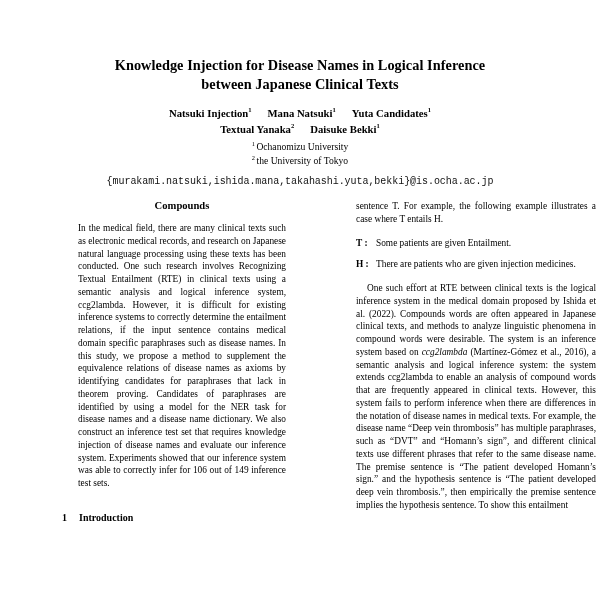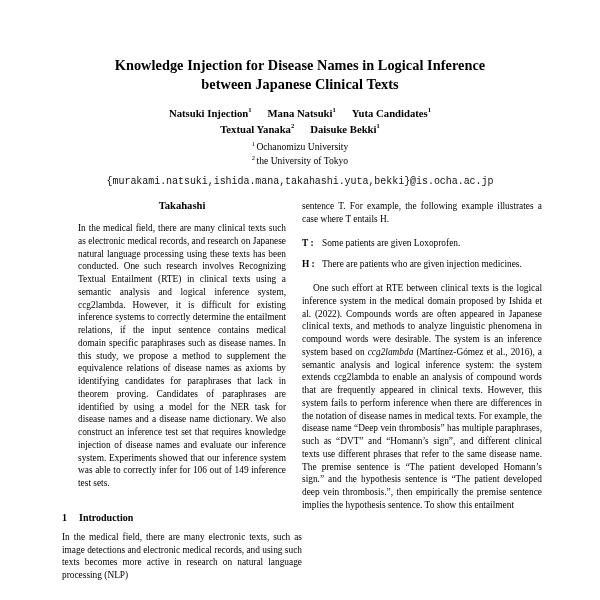--- a/index.html
+++ b/index.html
@@ -100,20 +100,21 @@
     justify-content: flex-start;
   }
   .col {
     width: 240px;
     box-sizing: border-box;
   }
   .col-left {
     margin-left: 62px;
   }
   .col-right {
+    margin-left: 54px;
   }
 
   .abstract-wrap {
     padding: 0 16px;
   }
   .abstract-heading {
     font-size: 10.6px;
     font-weight: bold;
     text-align: center;
     margin: 0 0 11px 0;
@@ -194,40 +195,39 @@
       <div class="email-line">{murakami.natsuki,ishida.mana,takahashi.yuta,bekki}@is.ocha.ac.jp</div>
     </div>
 
   </div>
 
   <div class="columns">
 
     <div class="col col-left">
 
       <div class="abstract-wrap">
-        <div class="abstract-heading">Takahashi</div>
+        <div class="abstract-heading">Compounds</div>
         <p class="body-text">In the medical field, there are many clinical texts such as electronic medical records, and research on Japanese natural language processing using these texts has been conducted. One such research involves Recognizing Textual Entailment (RTE) in clinical texts using a semantic analysis and logical inference system, ccg2lambda. However, it is difficult for existing inference systems to correctly determine the entailment relations, if the input sentence contains medical domain specific paraphrases such as disease names. In this study, we propose a method to supplement the equivalence relations of disease names as axioms by identifying candidates for paraphrases that lack in theorem proving. Candidates of paraphrases are identified by using a model for the NER task for disease names and a disease name dictionary. We also construct an inference test set that requires knowledge injection of disease names and evaluate our inference system. Experiments showed that our inference system was able to correctly infer for 106 out of 149 inference test sets.</p>
       </div>
 
       <div class="section-heading">
         <span class="secnum">1</span><span>Introduction</span>
       </div>
 
-      <p class="body-text">In the medical field, there are many electronic texts, such as image detections and electronic medical records, and using such texts becomes more active in research on natural language processing (NLP)</p>
 
     </div>
 
     <div class="col col-right">
 
       <p class="body-text">sentence T. For example, the following example illustrates a case where T entails H.</p>
 
       <div class="example-block">
         <div class="example-item">
           <span class="example-label">T :</span>
-          <span class="example-text">Some patients are given Loxoprofen.</span>
+          <span class="example-text">Some patients are given Entailment.</span>
         </div>
         <div class="example-item">
           <span class="example-label">H :</span>
           <span class="example-text">There are patients who are given injection medicines.</span>
         </div>
       </div>
 
       <p class="body-text indent"><span>One such effort at RTE between clinical texts is the logical inference system in the medical domain proposed by Ishida et al. (2022). Compounds words are often appeared in Japanese clinical texts, and methods to analyze linguistic phenomena in compound words were desirable. The system is an inference system based on </span><span class="ital">ccg2lambda</span><span> (Martínez-Gómez et al., 2016), a semantic analysis and logical inference system: the system extends ccg2lambda to enable an analysis of compound words that are frequently appeared in clinical texts. However, this system fails to perform inference when there are differences in the notation of disease names in medical texts. For example, the disease name “Deep vein thrombosis” has multiple paraphrases, such as “DVT” and “Homann’s sign”, and different clinical texts use different phrases that refer to the same disease name. The premise sentence is “The patient developed Homann’s sign.” and the hypothesis sentence is “The patient developed deep vein thrombosis.”, then empirically the premise sentence implies the hypothesis sentence. To show this entailment</span></p>
 
     </div>

